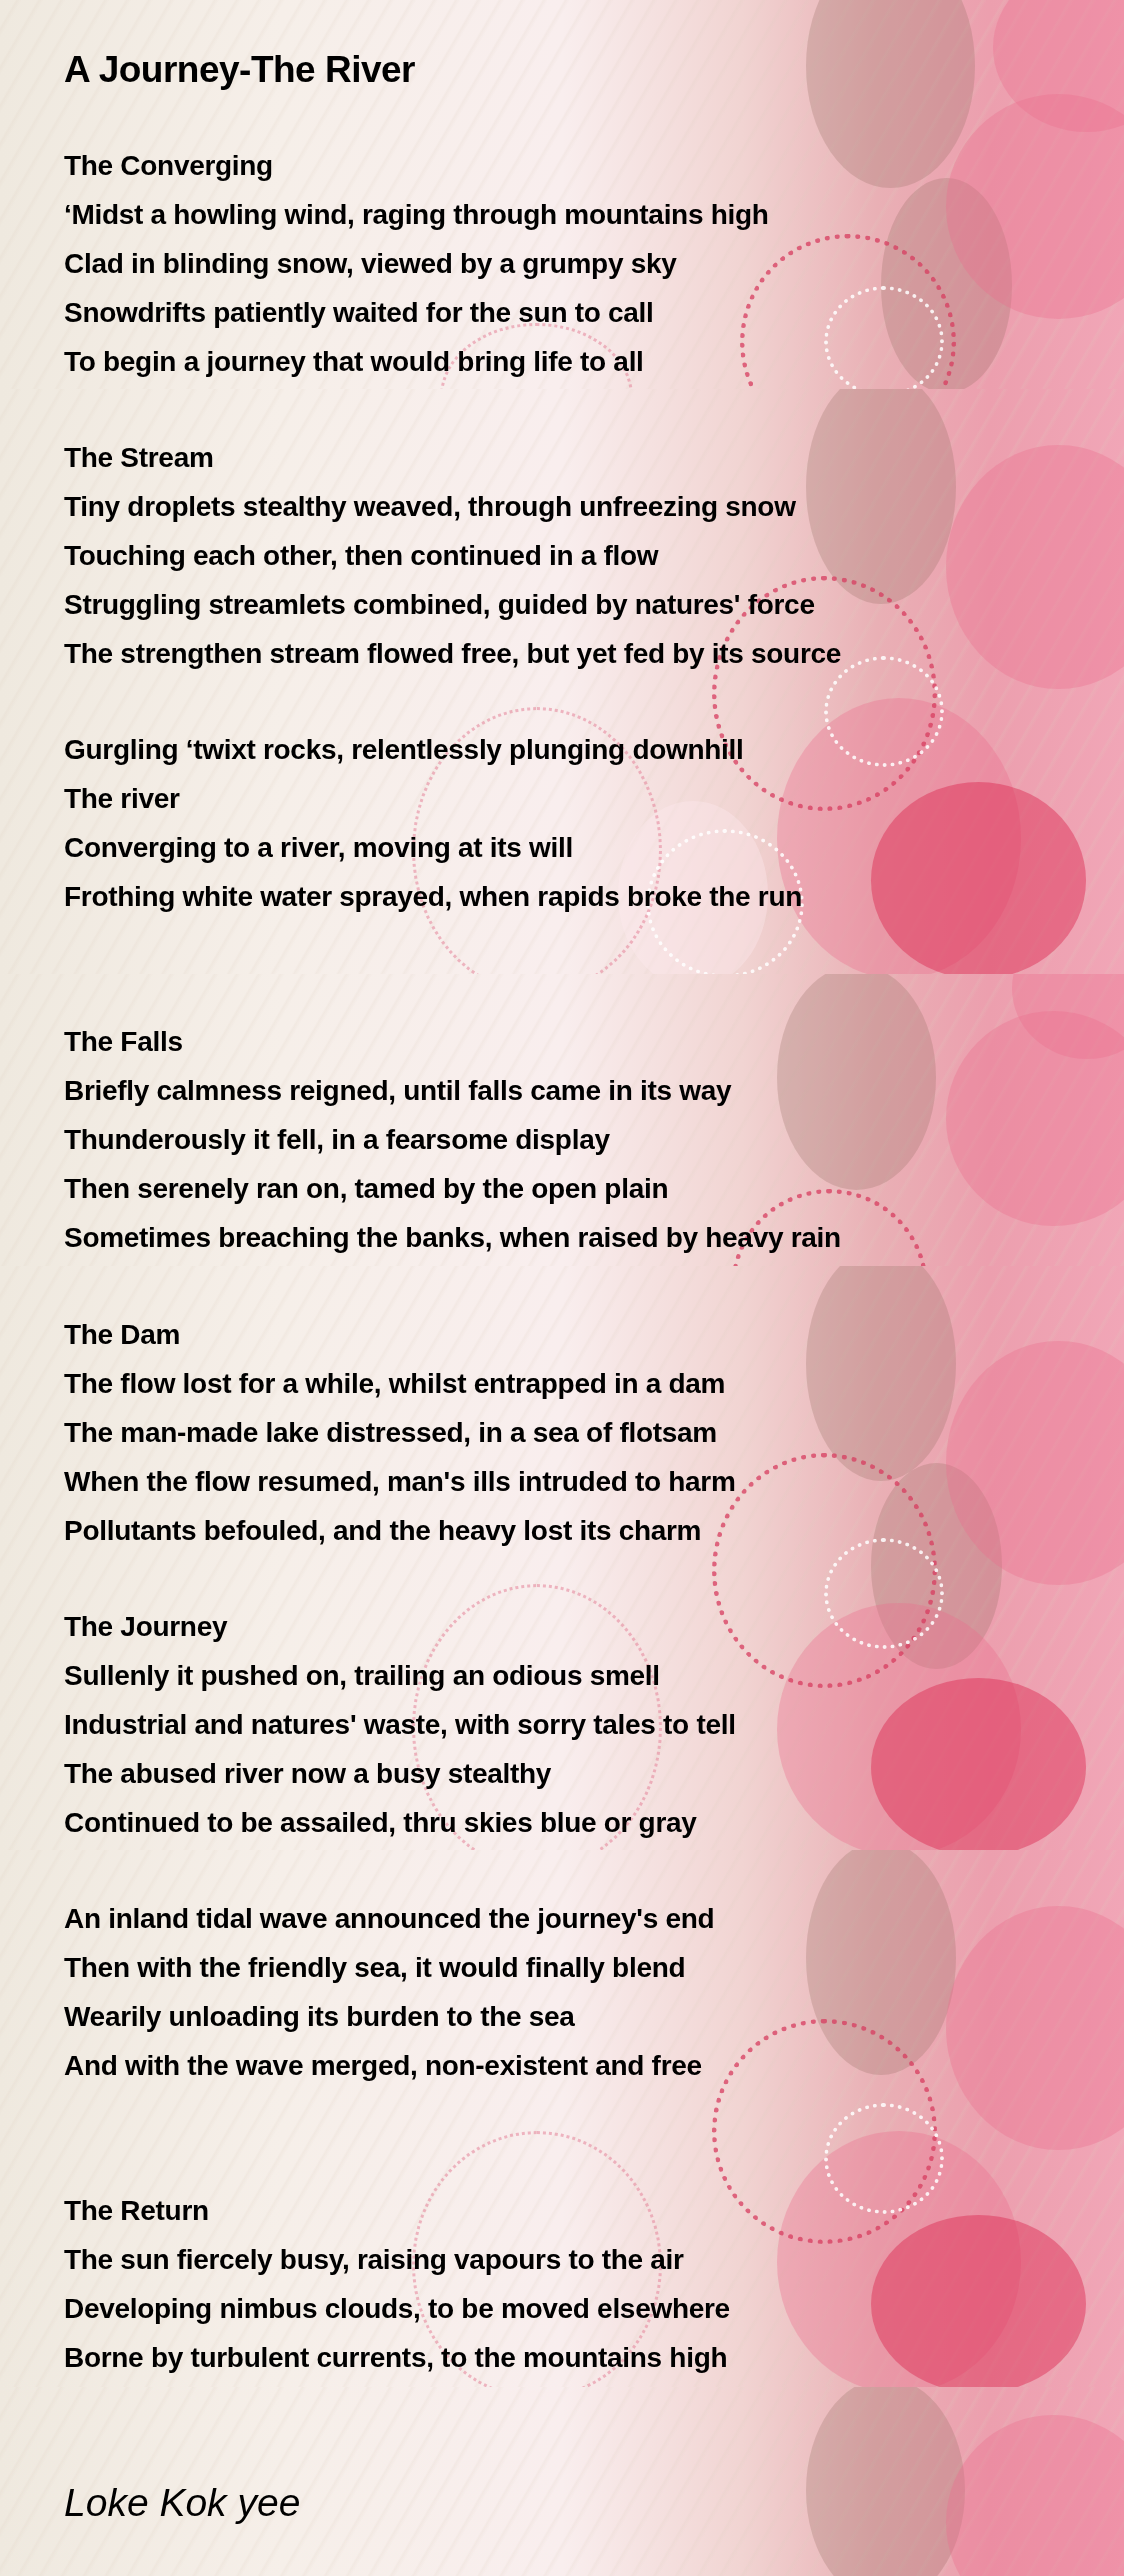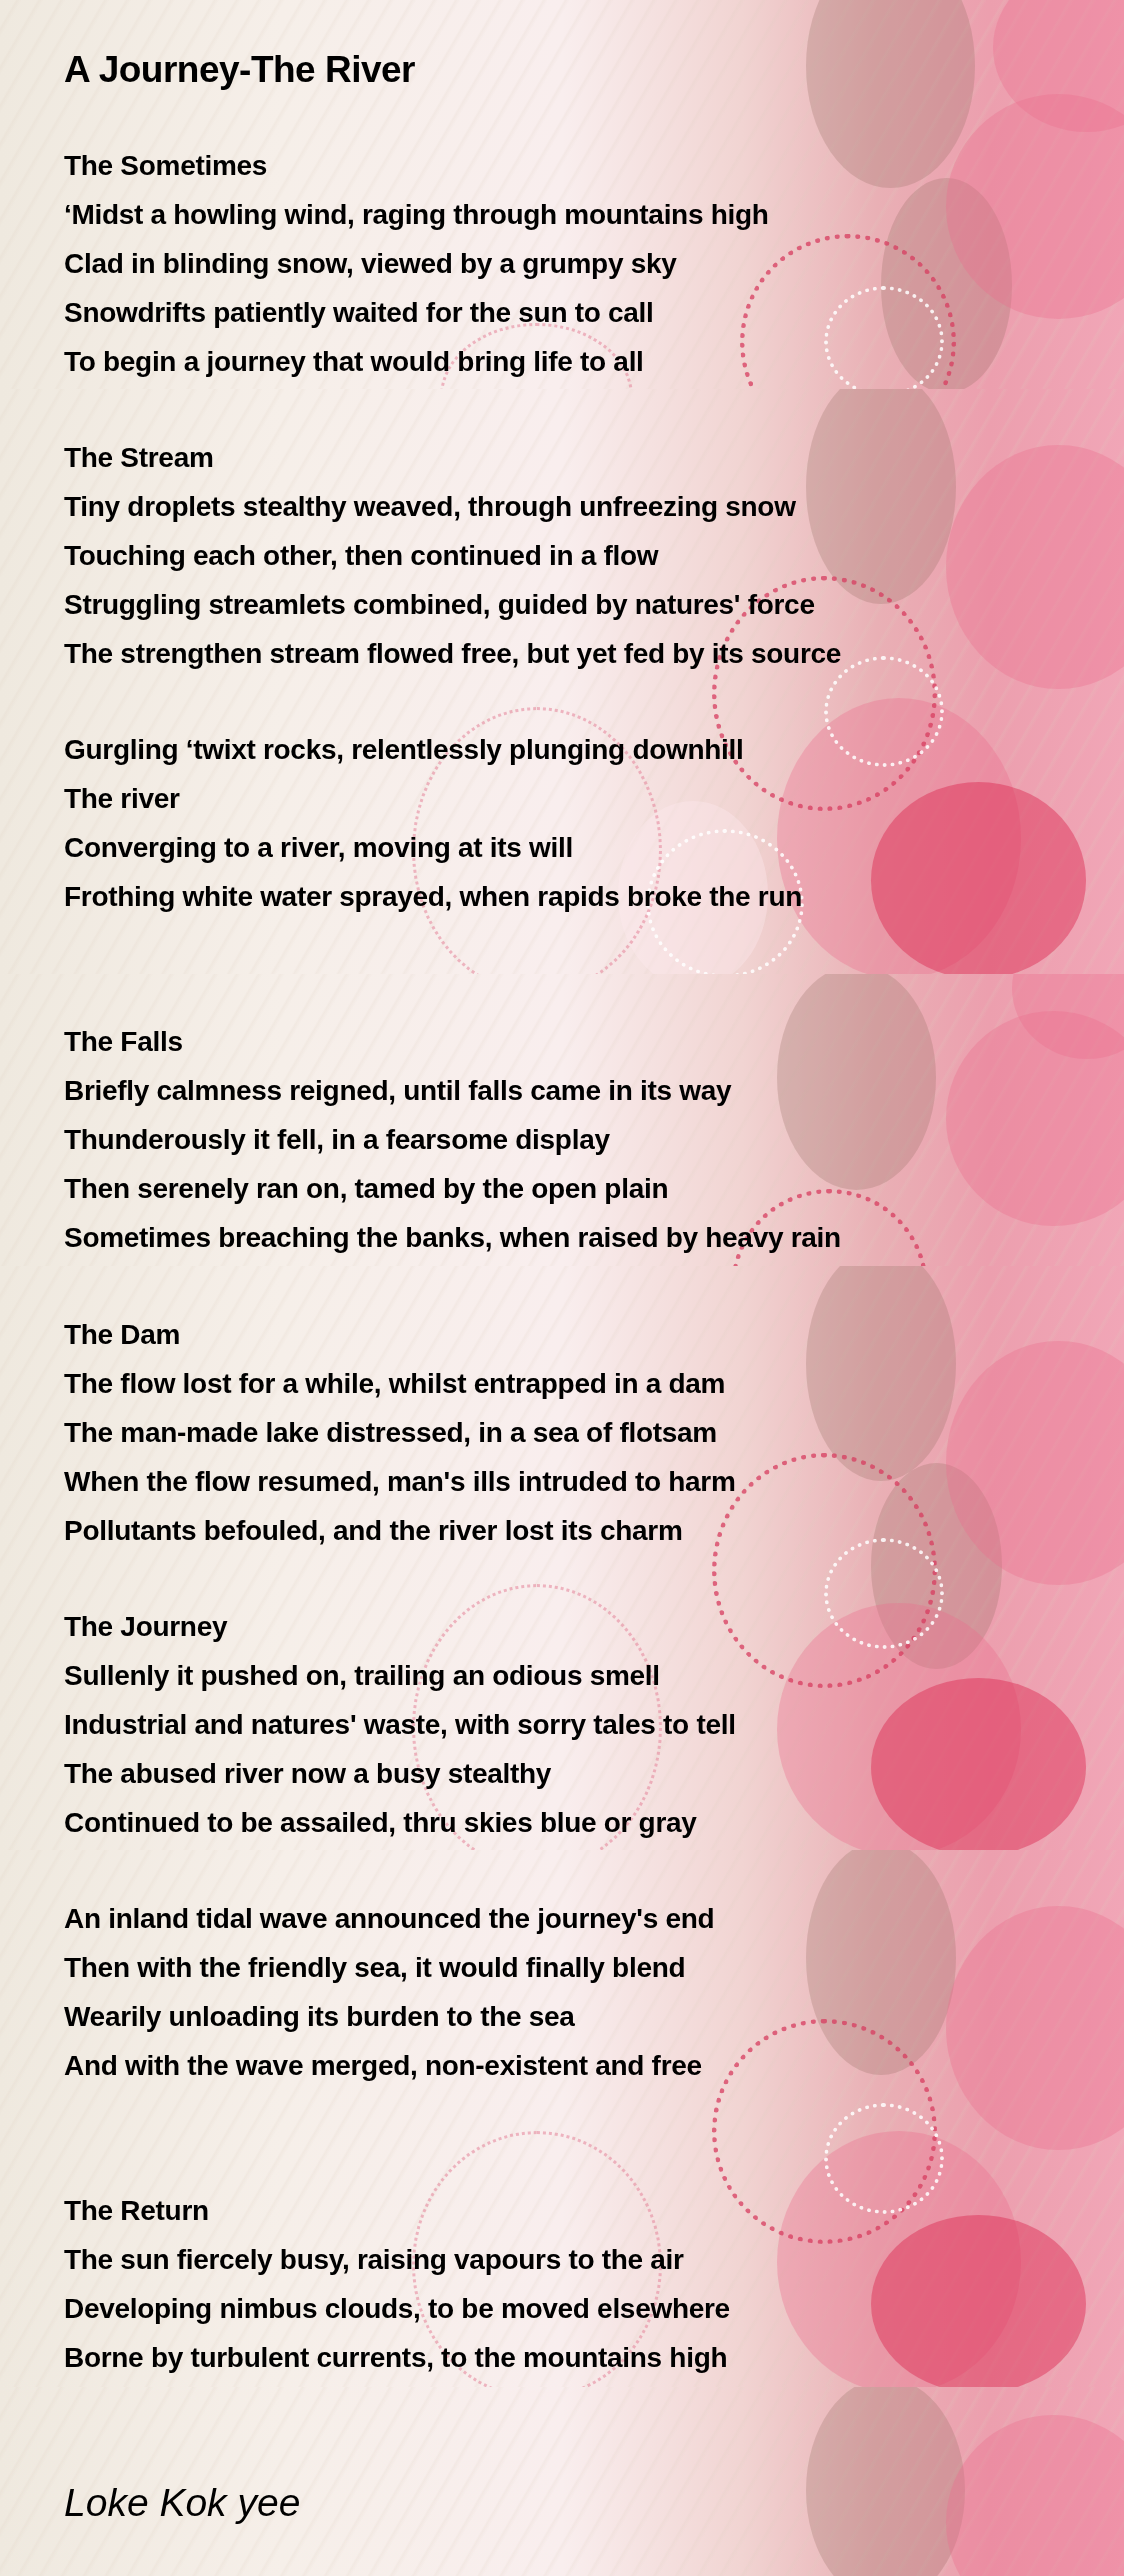--- a/index.html
+++ b/index.html
@@ -147,21 +147,21 @@
 <div class="bg-band" style="top:2387px;height:189px;">
   <div class="base"></div>
   <div class="blob brown" style="left:806px;top:-9.4px;width:159px;height:225px;"></div>
   <div class="blob pink" style="left:946px;top:28px;width:215px;height:215px;"></div>
 </div>
 
 <div class="content">
   <h1 class="poem-title">A Journey-The River</h1>
 
   <div class="stanza" style="top:141px;">
-    <span class="line">The Sometimes</span>
+    <span class="line">The Converging</span>
     <span class="line">‘Midst a howling wind, raging through mountains high</span>
     <span class="line">Clad in blinding snow, viewed by a grumpy sky</span>
     <span class="line">Snowdrifts patiently waited for the sun to call</span>
     <span class="line">To begin a journey that would bring life to all</span>
   </div>
 
   <div class="stanza" style="top:433px;">
     <span class="line">The Stream</span>
     <span class="line">Tiny droplets stealthy weaved, through unfreezing snow</span>
     <span class="line">Touching each other, then continued in a flow</span>
@@ -182,21 +182,21 @@
     <span class="line">Thunderously it fell, in a fearsome display</span>
     <span class="line">Then serenely ran on, tamed by the open plain</span>
     <span class="line">Sometimes breaching the banks, when raised by heavy rain</span>
   </div>
 
   <div class="stanza" style="top:1310px;">
     <span class="line">The Dam</span>
     <span class="line">The flow lost for a while, whilst entrapped in a dam</span>
     <span class="line">The man-made lake distressed, in a sea of flotsam</span>
     <span class="line">When the flow resumed, man's ills intruded to harm</span>
-    <span class="line">Pollutants befouled, and the river lost its charm</span>
+    <span class="line">Pollutants befouled, and the heavy lost its charm</span>
   </div>
 
   <div class="stanza" style="top:1602px;">
     <span class="line">The Journey</span>
     <span class="line">Sullenly it pushed on, trailing an odious smell</span>
     <span class="line">Industrial and natures' waste, with sorry tales to tell</span>
     <span class="line">The abused river now a busy stealthy</span>
     <span class="line">Continued to be assailed, thru skies blue or gray</span>
   </div>
 

